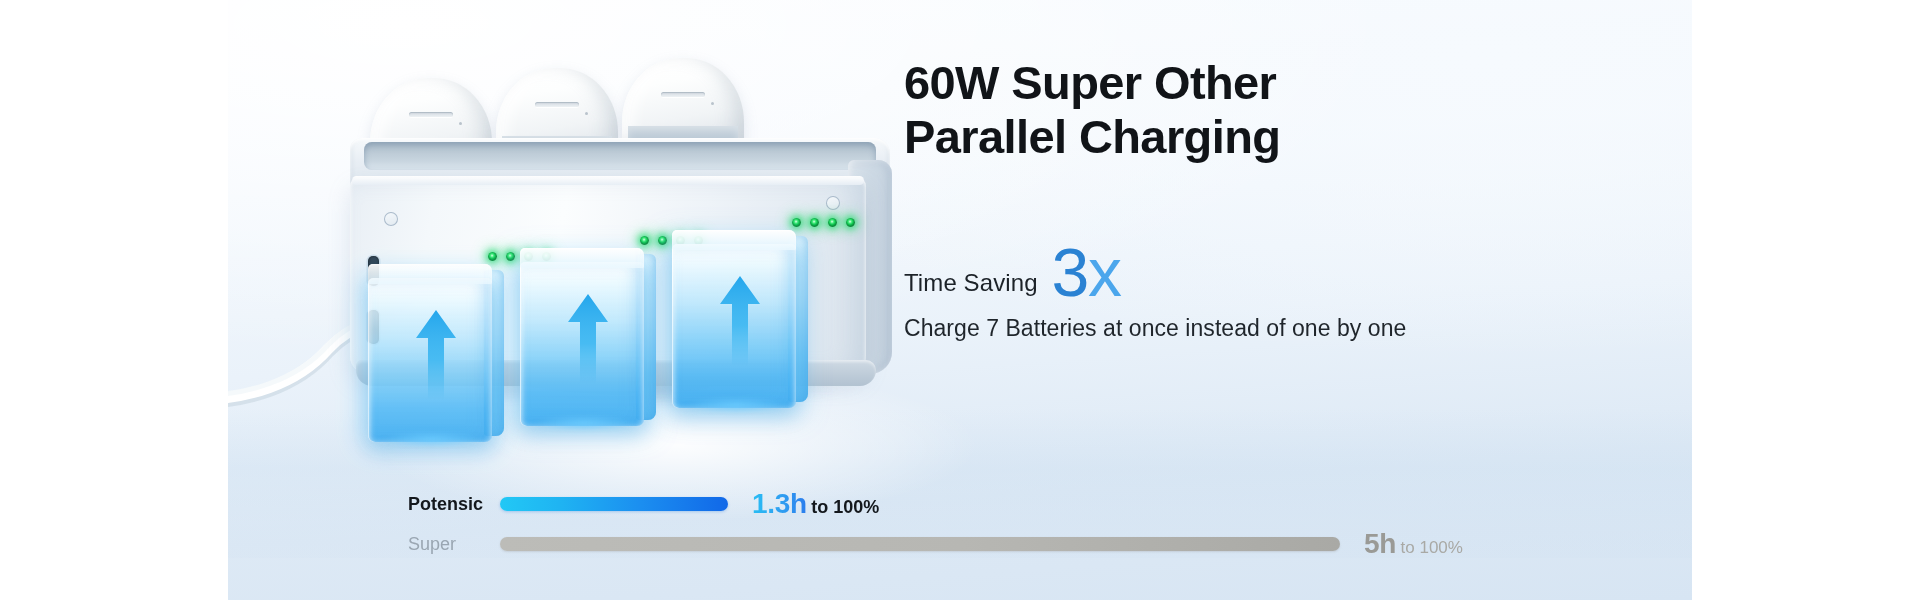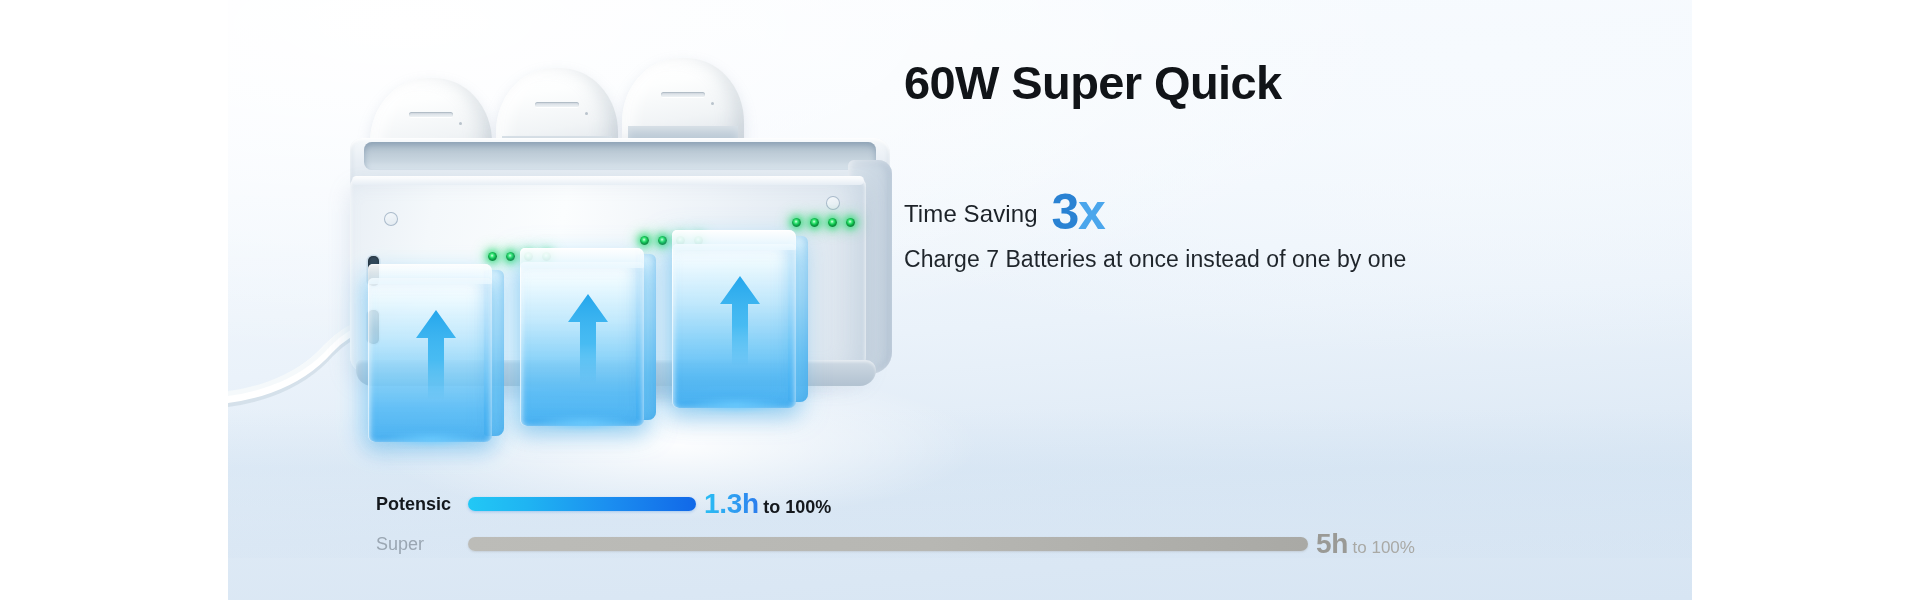--- a/index.html
+++ b/index.html
@@ -250,52 +250,52 @@
 
   #timesave-row{
     margin-top:80px;
     display:flex; align-items:flex-end; gap:14px;
   }
   #timesave-label{
     font-size:24px; color:#1c2228; letter-spacing:.1px;
     padding-bottom:6px; white-space:nowrap;
   }
   #multiplier{
-    font-weight:700; font-size:50px; line-height:.88;
+    font-weight:400; font-size:68px; line-height:.88;
     letter-spacing:-1.5px; white-space:nowrap;
   }
   #multiplier .num{ color:#2a82d3; }
   #multiplier .x{ color:#4ba6ec; }
 
   #subcopy{
     margin-top:12px;
     font-size:23px; color:#1f252b; letter-spacing:.05px; white-space:nowrap;
   }
 
   
   #bars{ position:absolute; left:148px; top:484px; width:1160px; }
   .bar-row{ display:flex; align-items:center; height:40px; }
 
-  .bar-label{ width:92px; flex:0 0 92px; white-space:nowrap; }
+  .bar-label{ width:92px; flex:0 0 92px; white-space:nowrap;margin-left:32px; }
   .bar-label.primary{ font-weight:700; font-size:18px; color:#14181d; }
   .bar-label.secondary{ font-weight:400; font-size:18px; color:#9aa6b2; }
 
   .track{ position:relative; height:14px; flex:0 0 auto; }
   .fill{
     position:absolute; left:0; top:0; height:14px; border-radius:8px;
   }
   .fill.blue{
     background:linear-gradient(90deg,#22c8f5 0%, #1fb4f2 26%, #1b8ef0 62%, #1168e8 100%);
     box-shadow:0 1px 3px rgba(20,110,220,.28);
   }
   .fill.grey{
     background:linear-gradient(90deg,#bcbcb8 0%, #b7b7b3 55%, #a9a9a5 100%);
     box-shadow:0 1px 2px rgba(140,140,140,.25);
   }
-  .bar-value{ margin-left:8px; white-space:nowrap;text-align:center; }
+  .bar-value{ margin-left:24px; white-space:nowrap;text-align:center; }
   .bar-value .big{ font-weight:700; font-size:28px; letter-spacing:-.3px; }
   .bar-value .small{ font-weight:700; font-size:18px; }
   .bar-value.primary .big{
     background:linear-gradient(90deg,#29bef4 0%, #2f9ef1 55%, #2b7ced 100%);
     -webkit-background-clip:text; background-clip:text; color:transparent;
   }
   .bar-value.primary .small{ color:#14181d; }
   .bar-value.secondary .big{ color:#9a9a96; font-weight:700; }
   .bar-value.secondary .small{ color:#a9a9a5; font-weight:400; font-size:17px; }
 </style>
@@ -419,21 +419,22 @@
               <stop offset="1" stop-color="#23a6ec" stop-opacity="1"></stop>
             </linearGradient>
           </defs>
           <path d="M22 2 L42 30 L30 30 L30 92 L14 92 L14 30 L2 30 Z" fill="url(#ag3)"></path>
         </svg>
       </div>
     </div>
 
     <div id="copy">
       <h1 id="headline">
-        <span>60W Super Quick</span>
+        <span>60W Super Other</span>
+        <span class="l2">Parallel Charging</span>
       </h1>
 
       <div id="timesave-row">
         <span id="timesave-label">Time Saving</span>
         <span id="multiplier"><span class="num">3</span><span class="x">x</span></span>
       </div>
 
       <div id="subcopy">Charge 7 Batteries at once instead of one by one</div>
     </div>
 

